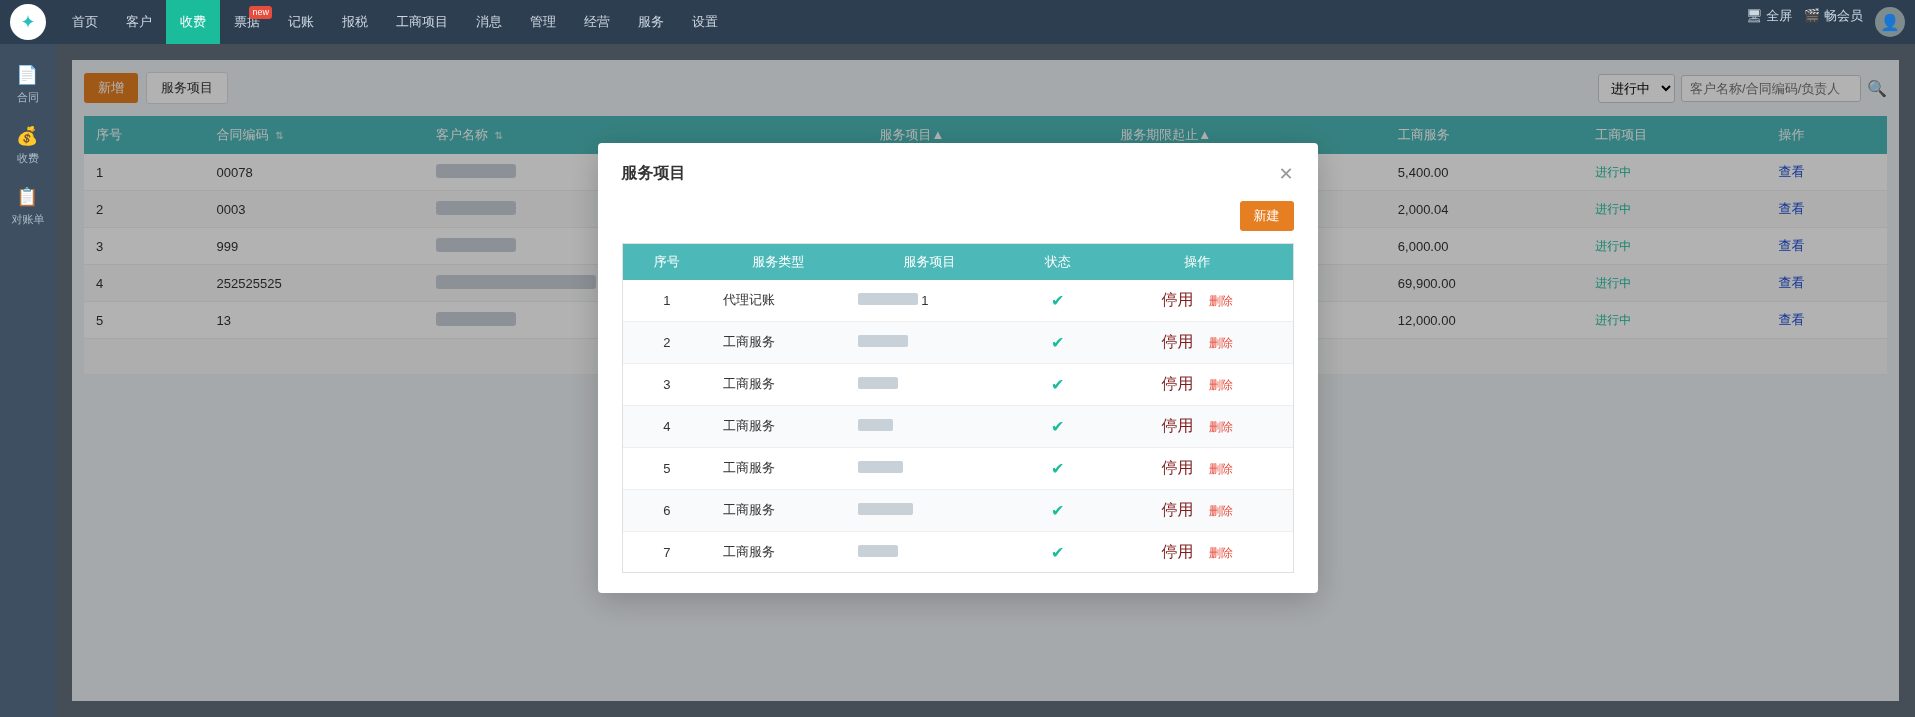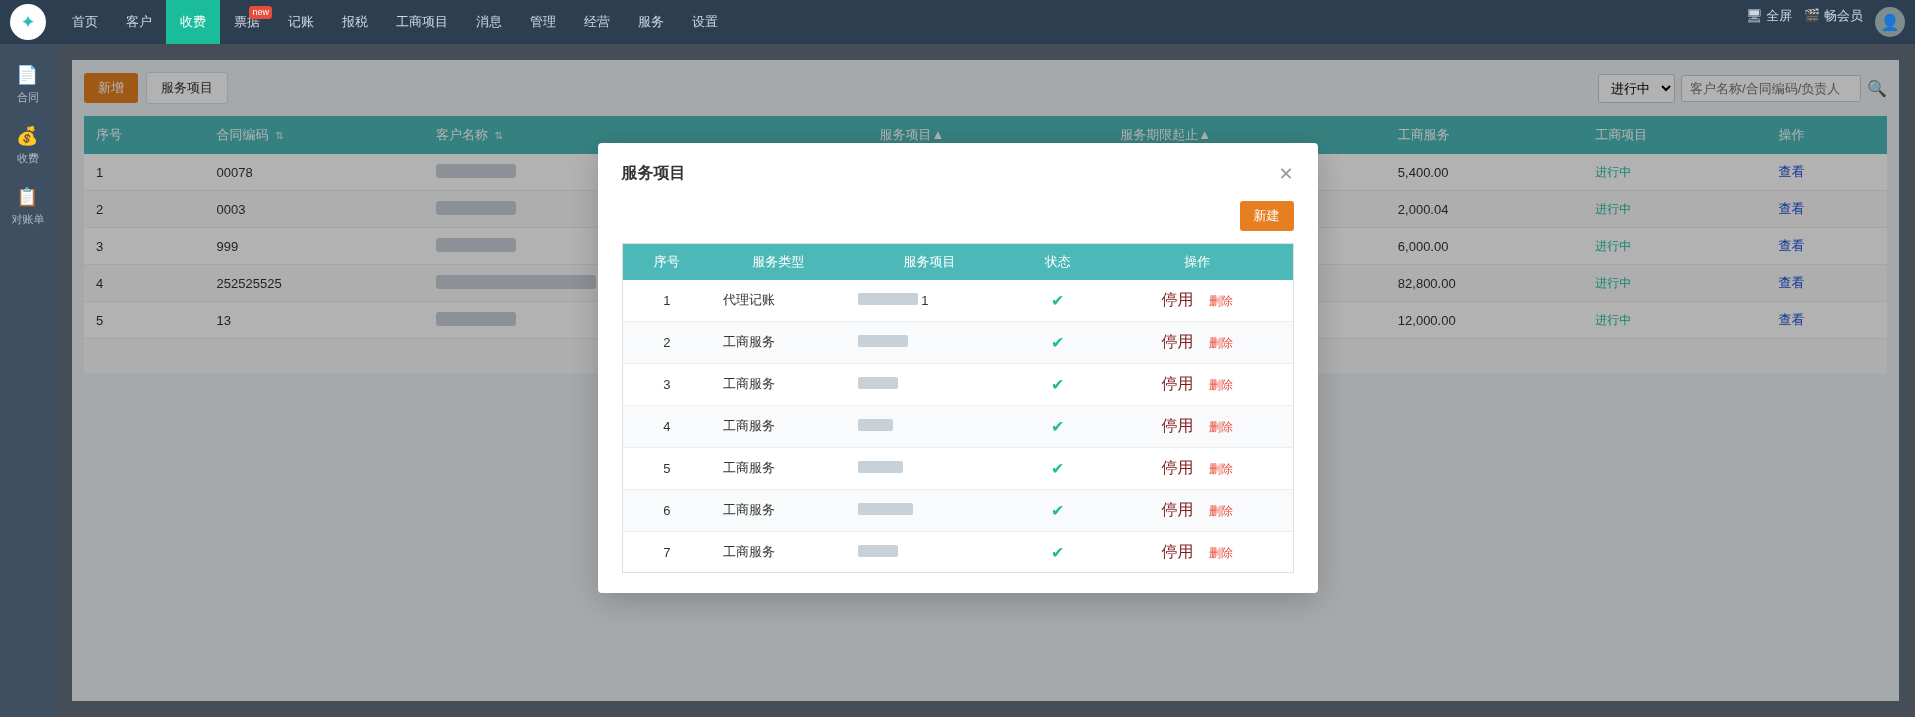--- a/index.html
+++ b/index.html
@@ -439,21 +439,21 @@
           <td>6,000.00</td>
           <td><span class="status-badge">进行中</span></td>
           <td><a class="action-link">查看</a></td>
         </tr>
         <tr>
           <td>4</td>
           <td>252525525</td>
           <td><span class="blurred" style="min-width:160px">　　　　　　　　　</span></td>
           <td>一般纳税人...</td>
           <td>201807-202403</td>
-          <td>82,800.00</td>
+          <td>69,900.00</td>
           <td><span class="status-badge">进行中</span></td>
           <td><a class="action-link">查看</a></td>
         </tr>
         <tr>
           <td>5</td>
           <td>13</td>
           <td><span class="blurred">　　　　</span></td>
           <td>小规模记账</td>
           <td>202303-202402</td>
           <td>12,000.00</td>

